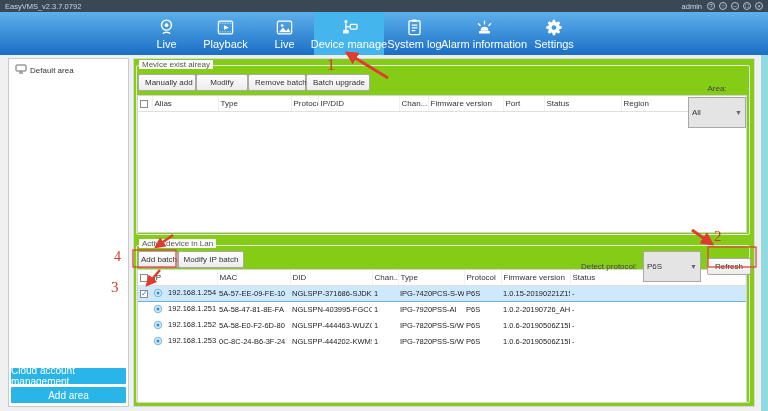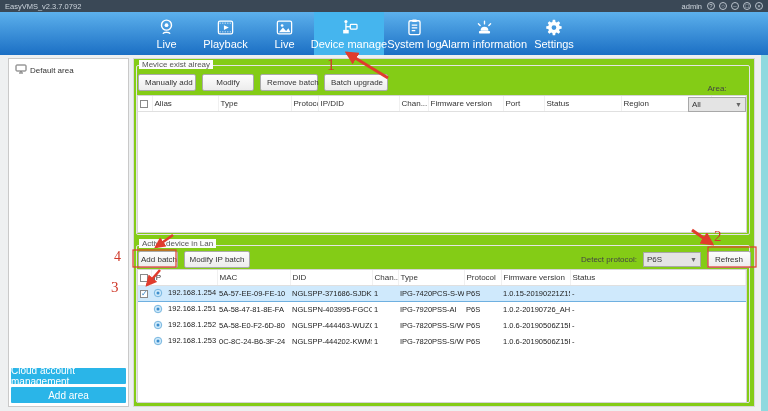--- a/index.html
+++ b/index.html
@@ -47,34 +47,34 @@
   
   .main { position:absolute; left:133px; top:3px; width:622px; height:349px;
     background:#84cc16; border:1px solid #d8d8d8; }
   .groupbox { position:absolute; border:1px solid #e4e4e4; border-radius:2px; }
   .gb1 { left:2px; right:4px; top:6px; height:170px; }
   .gb2 { left:2px; right:4px; top:186px; height:158px; }
   .sec-label { position:absolute; left:5px; font-size:8px; color:#555; background:#fcfcfc;
     padding:0 3px; z-index:2; }
   .sec1 { top:1px; } .sec2 { top:180px; }
 
-  .btnrow { position:absolute; display:flex; gap:6px; z-index:3; }
+  .btnrow { position:absolute; display:flex; z-index:3; }
   .row1 { left:4px; top:15px; } .row2 { left:4px; top:192px; }
   .btn { height:17px; background:linear-gradient(#fdfdfd,#ececec); border:1px solid #aaa;
     border-radius:2px; font-size:8px; color:#333; font-family:"Liberation Sans",sans-serif;
     padding:0 6px; cursor:pointer; white-space:nowrap; }
   .btn.b-manually { width:58px; } .btn.b-modify { width:52px; }
   .btn.b-remove { width:58px; } .btn.b-upgrade { width:64px; }
   .btn.b-addbatch { width:40px; padding:0 2px; } .btn.b-modifyip { width:66px; padding:0 2px; }
   .btn.b-refresh { width:44px; }
 
   .area-ctl { position:absolute; right:8px; top:25px; display:flex; align-items:center; gap:4px; z-index:3;flex-direction:column; }
   .detect-ctl { position:absolute; right:3px; top:192px; display:flex; align-items:center; gap:6px; z-index:3; }
   .ctl-label { font-size:8px; color:#444; white-space:nowrap; }
-  .select { width:58px; height:15px; background:#e4e4e4; border:1px solid #a8a8a8;
+  .select { width:58px; height:31px; background:#e4e4e4; border:1px solid #a8a8a8;
     font-size:8px; color:#333; display:flex; align-items:center; justify-content:space-between;
     padding:4px 3px; cursor:pointer; }
   .select .chev { font-size:7px; color:#666; }
 
   
   .table-box { position:absolute; left:3px; right:7px; border:1px solid #d4d4d4; background:#fff; z-index:2; }
   .tb1 { top:36px; height:138px; } .tb2 { top:210px; height:134px; }
   table { border-collapse:collapse; width:100%; table-layout:fixed; }
   th { font-size:8px; font-weight:normal; color:#333; text-align:left; height:15px;
     padding:0 2px; border-bottom:1px solid #e0e0e0; border-right:1px solid #f97;

